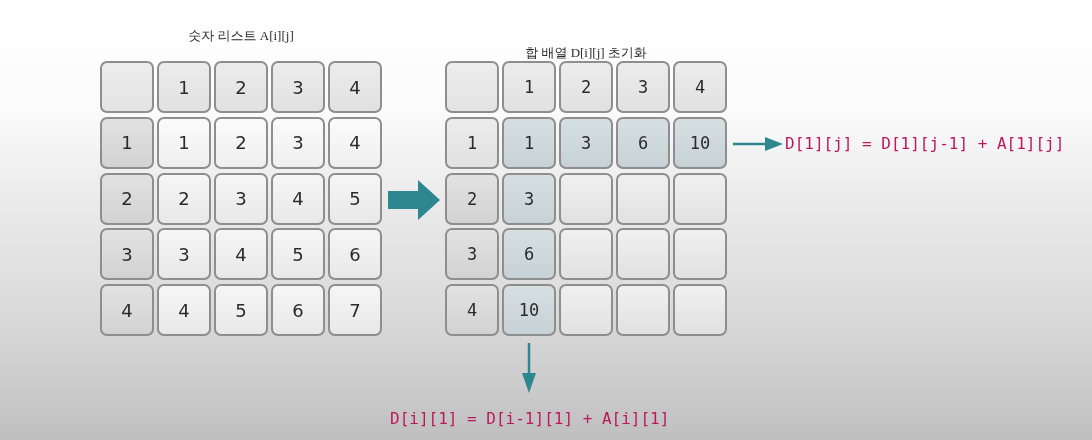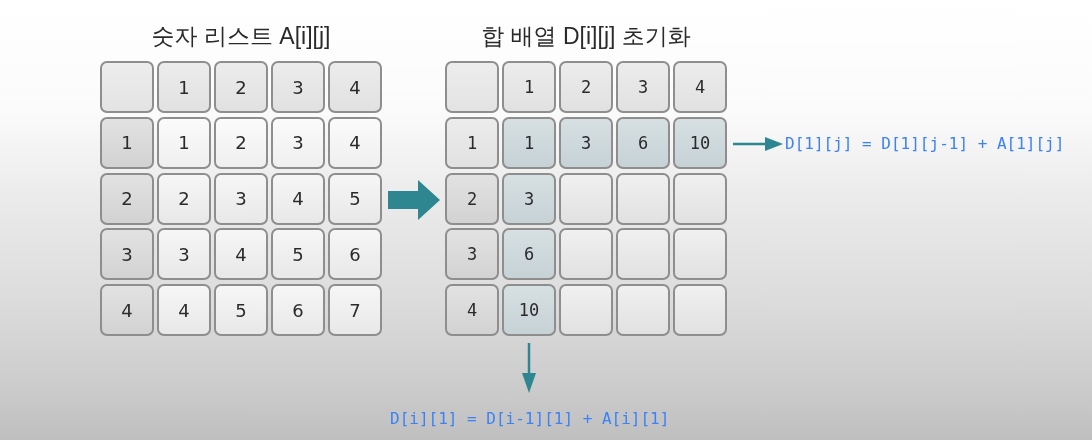--- a/index.html
+++ b/index.html
@@ -4,22 +4,22 @@
 <style>
   html, body { margin:0; padding:0; }
   body {
     width:1092px; height:440px; overflow:hidden; position:relative;
     background: linear-gradient(to bottom, #ffffff 0px, #fbfbfb 110px, #ececec 190px, #dcdcdc 300px, #cdcdcd 380px, #bfbfbf 440px);
     font-family: "DejaVu Sans", sans-serif;
     color:#222;
   }
   .title {
     position:absolute; top:22px; height:28px; line-height:28px;
-    font-size:23px; text-align:center; color:#2a2a2a; white-space:nowrap;
-    font-family: Liberation Sans, sans-serif;
+    font-size:13px; text-align:center; color:#2a2a2a; white-space:nowrap;
+    font-family: Liberation Serif, serif;
   }
   .grid {
     position:absolute; top:61px;
     display:grid;
     grid-template-columns: repeat(5, 54px);
     grid-template-rows: repeat(5, 52px);
     column-gap:3px; row-gap:3.8px;
   }
   .cell {
     box-sizing:border-box;
@@ -38,21 +38,21 @@
   .cell.bodylite { background: linear-gradient(#fbfbfb,#efefef); }
   .cell.hl { background: linear-gradient(#d6e0e3,#c7d2d6); }
   .cell.empty { background: linear-gradient(#f0f0f0,#e1e1e1); }
 
   .big-arrow { position:absolute; left:388px; top:180px; width:52px; height:40px; }
   .right-arrow { position:absolute; left:733px; top:136px; width:50px; height:16px; }
   .down-arrow { position:absolute; left:521px; top:343px; width:16px; height:50px; }
 
   .formula {
     position:absolute; font-family:"DejaVu Sans Mono", monospace;
-    font-size:16px; color:#3b82f6; white-space:nowrap; line-height:20px;
+    font-size:16px; color:#be185d; white-space:nowrap; line-height:20px;
   }
 </style>
 </head>
 <body>
 
 <div class="title" style="left:100px; width:282px;">숫자 리스트 A[i][j]</div>
 
 <div class="grid left" style="left:100px;">
   <div class="cell corner"></div>
   <div class="cell header">1</div>
@@ -82,21 +82,21 @@
   <div class="cell body">4</div>
   <div class="cell body">5</div>
   <div class="cell body">6</div>
   <div class="cell body">7</div>
 </div>
 
 <svg class="big-arrow" viewBox="0 0 52 40">
   <polygon points="0,11 30,11 30,0 52,20 30,40 30,29 0,29" fill="#2e8790"></polygon>
 </svg>
 
-<div class="title" style="left:445px; width:282px;">합 배열 D[i][j] 초기화</div>
+<div class="title" style="left:445px; width:282px;margin-top:17px;">합 배열 D[i][j] 초기화</div>
 
 <div class="grid right" style="left:445px;">
   <div class="cell corner"></div>
   <div class="cell header">1</div>
   <div class="cell header">2</div>
   <div class="cell header">3</div>
   <div class="cell header">4</div>
 
   <div class="cell header">1</div>
   <div class="cell hl">1</div>

